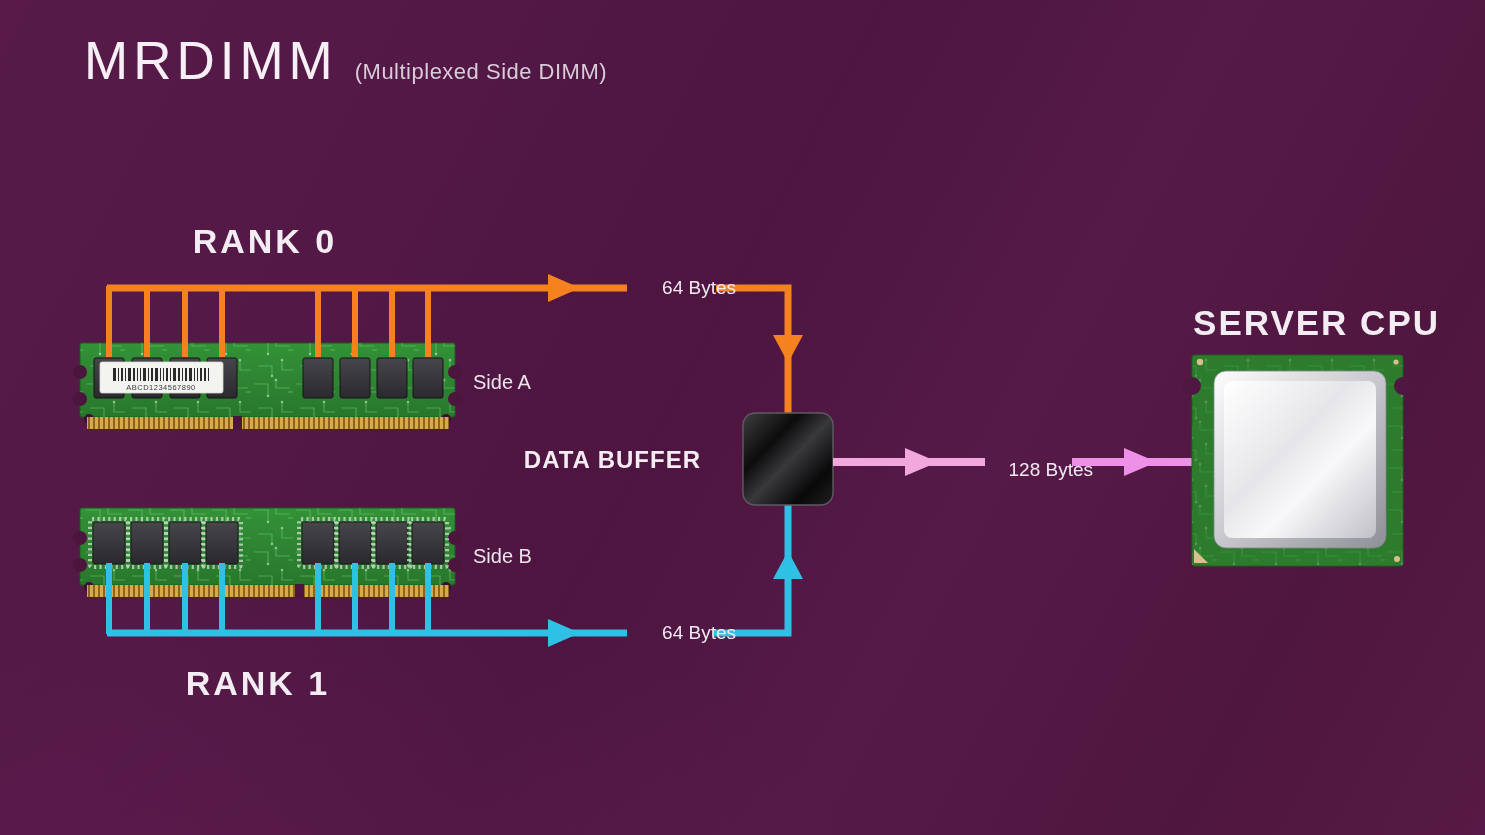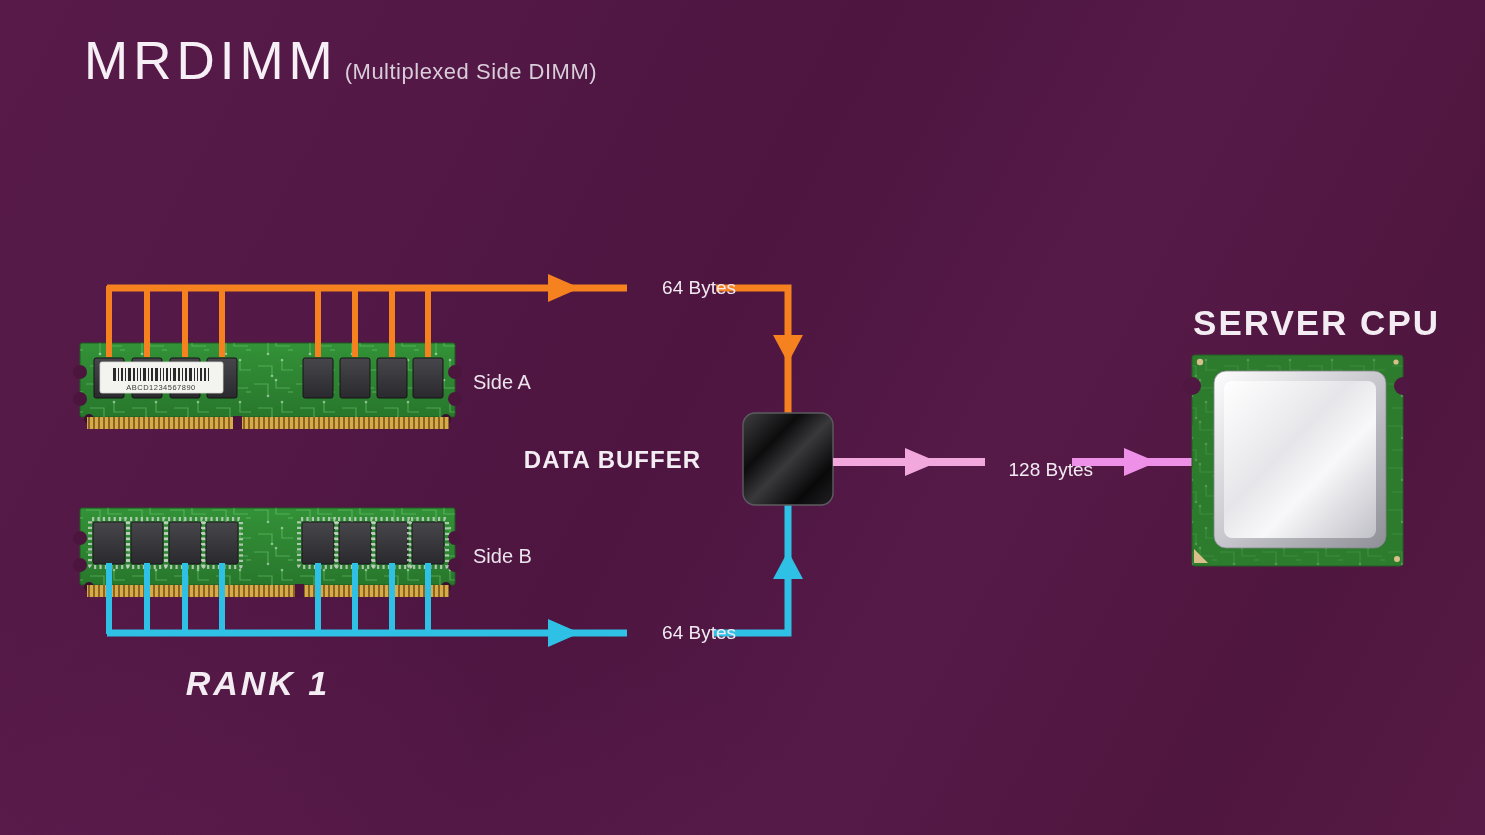--- a/index.html
+++ b/index.html
@@ -6,21 +6,21 @@
   #stage{
     position:relative;
     width:1485px;height:835px;
     overflow:hidden;
     font-family:"Liberation Sans", sans-serif;
     background:
       radial-gradient(ellipse 900px 500px at 18% 108%, rgba(130,45,105,.18), transparent 65%),
       linear-gradient(118deg,#581b49 0%,#531846 26%,#4d1540 46%,#561a48 64%,#4f163f 84%,#571a46 100%);
   }
   .lbl{position:absolute;color:#f3edf3;}
-  .title-row{position:absolute;left:84px;top:30px;display:flex;align-items:baseline;gap:7px;}
+  .title-row{position:absolute;left:84px;top:30px;display:flex;align-items:baseline;gap:17px;}
   .title-main{font-size:53px;font-weight:300;letter-spacing:5px;color:#f6f0f6;}
   .title-sub{font-size:22px;font-weight:400;color:#d9cdd9;letter-spacing:.5px;}
   .rank-label{font-size:34px;font-weight:700;letter-spacing:3px;text-align:center;width:210px;}
   .side-label{font-size:20px;font-weight:400;color:#ece4ec;}
   .buffer-label{font-size:24px;font-weight:700;letter-spacing:1px;text-align:right;width:185px;}
   .cpu-label{font-size:35px;font-weight:700;letter-spacing:2px;text-align:right;width:280px;}
   .flow-label{font-size:19px;font-weight:400;text-align:right;width:130px;color:#f2eaf2;}
   svg{position:absolute;left:0;top:0;}
 </style>
 </head>
@@ -249,21 +249,22 @@
       <rect x="1214" y="371" width="172" height="177" rx="12" fill="url(#lidOuter)" stroke="#83838b" stroke-width="0.8"></rect>
       <rect x="1224" y="381" width="152" height="157" rx="8" fill="url(#lidInner)"></rect>
     </g>
   </svg>
 
   <div class="title-row">
     <span class="title-main">MRDIMM</span>
     <span class="title-sub">(Multiplexed Side DIMM)</span>
   </div>
 
-  <div class="lbl rank-label" style="left:153px;top:664px;font-style:italic;">RANK 1</div>
+  <div class="lbl rank-label" style="left:160px;top:222px;">RANK 0</div>
+  <div class="lbl rank-label" style="left:153px;top:664px;">RANK 1</div>
 
   <div class="lbl side-label" style="left:473px;top:371px;">Side A</div>
   <div class="lbl side-label" style="left:473px;top:545px;">Side B</div>
 
   <div class="lbl buffer-label" style="left:516px;top:446px;text-align:right;">DATA BUFFER</div>
   <div class="lbl cpu-label" style="left:1160px;top:303px;">SERVER CPU</div>
 
   <div class="lbl flow-label" style="left:606px;top:277px;">64 Bytes</div>
   <div class="lbl flow-label" style="left:606px;top:622px;">64 Bytes</div>
   <div class="lbl flow-label" style="left:963px;top:459px;">128 Bytes</div>

